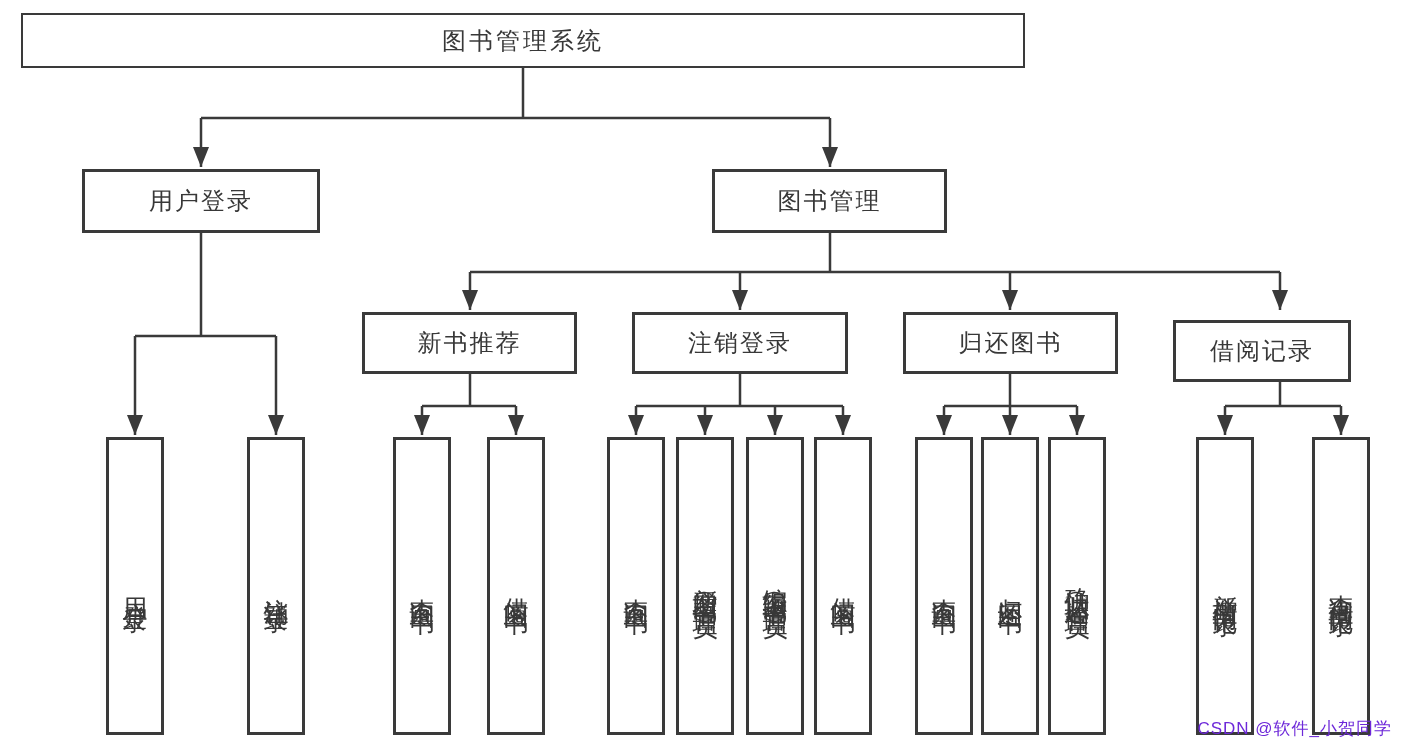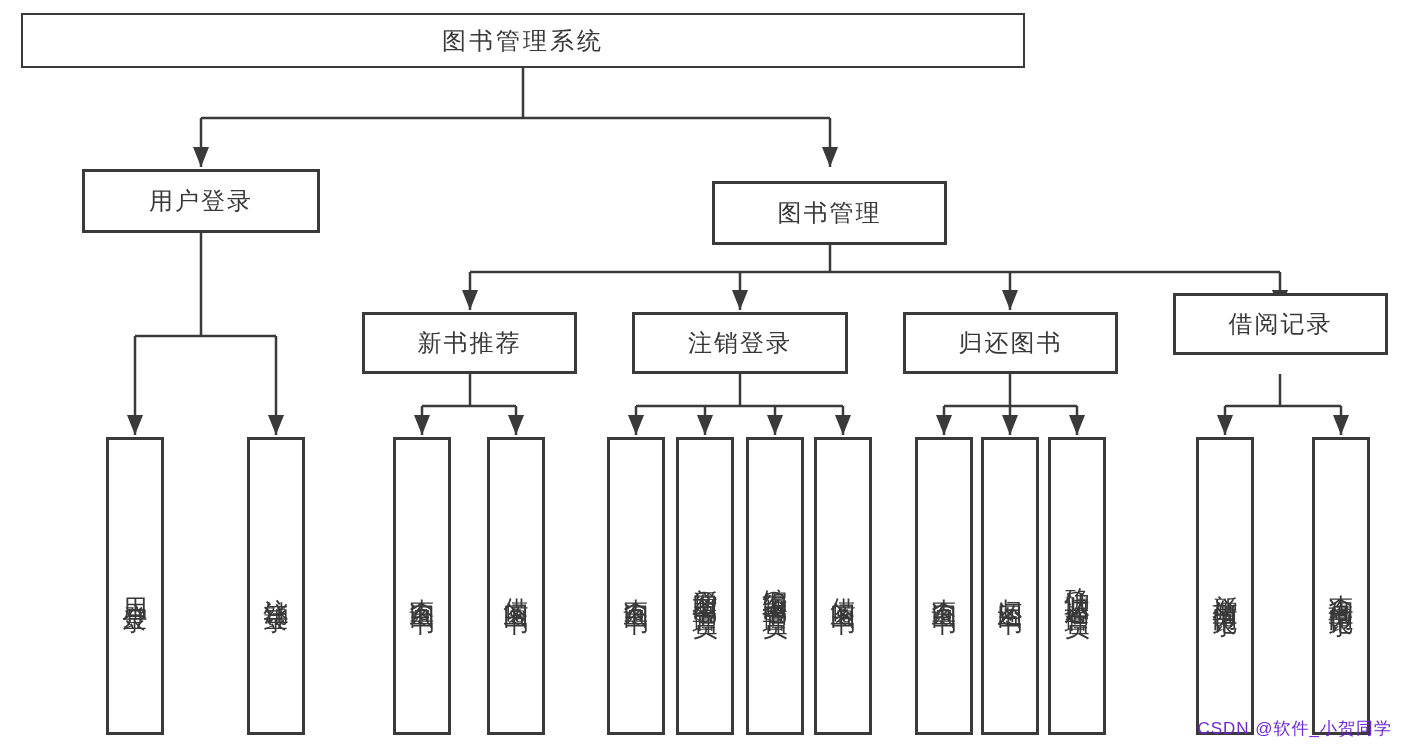--- a/index.html
+++ b/index.html
@@ -34,25 +34,25 @@
     text-orientation: mixed;
   }
   .vlabel {
     font-size: 25px;
     letter-spacing: 4px;
     line-height: 1;
   }
   
   .root-box        { left: 21px;   top: 13px;  width: 1004px; height: 55px; }
   .n-user-login    { left: 82px;   top: 169px; width: 238px;  height: 64px; }
-  .n-book-mgmt     { left: 712px;  top: 169px; width: 235px;  height: 64px; margin-top: 12px; }
+  .n-book-mgmt     { left: 712px;  top: 169px; width: 235px;  height: 64px; }
   .n-new-book-rec  { left: 362px;  top: 312px; width: 215px;  height: 62px; text-align: right; }
   .n-book-borrow   { left: 632px;  top: 312px; width: 216px;  height: 62px; }
   .n-current-borrow{ left: 903px;  top: 312px; width: 215px;  height: 62px; }
-  .n-borrow-records{ left: 1173px; top: 293px; width: 215px;  height: 62px; }
+  .n-borrow-records{ left: 1173px; top: 320px; width: 178px;  height: 62px; }
   .leaf            { top: 437px; width: 58px; height: 298px; }
   .l-ul-0 { left: 106px; }
   .l-ul-1 { left: 247px; }
   .l-g0-0 { left: 393px; }
   .l-g0-1 { left: 487px; }
   .l-g1-0 { left: 607px; }
   .l-g1-1 { left: 676px; }
   .l-g1-2 { left: 746px; }
   .l-g1-3 { left: 814px; }
   .l-g2-0 { left: 915px; }

